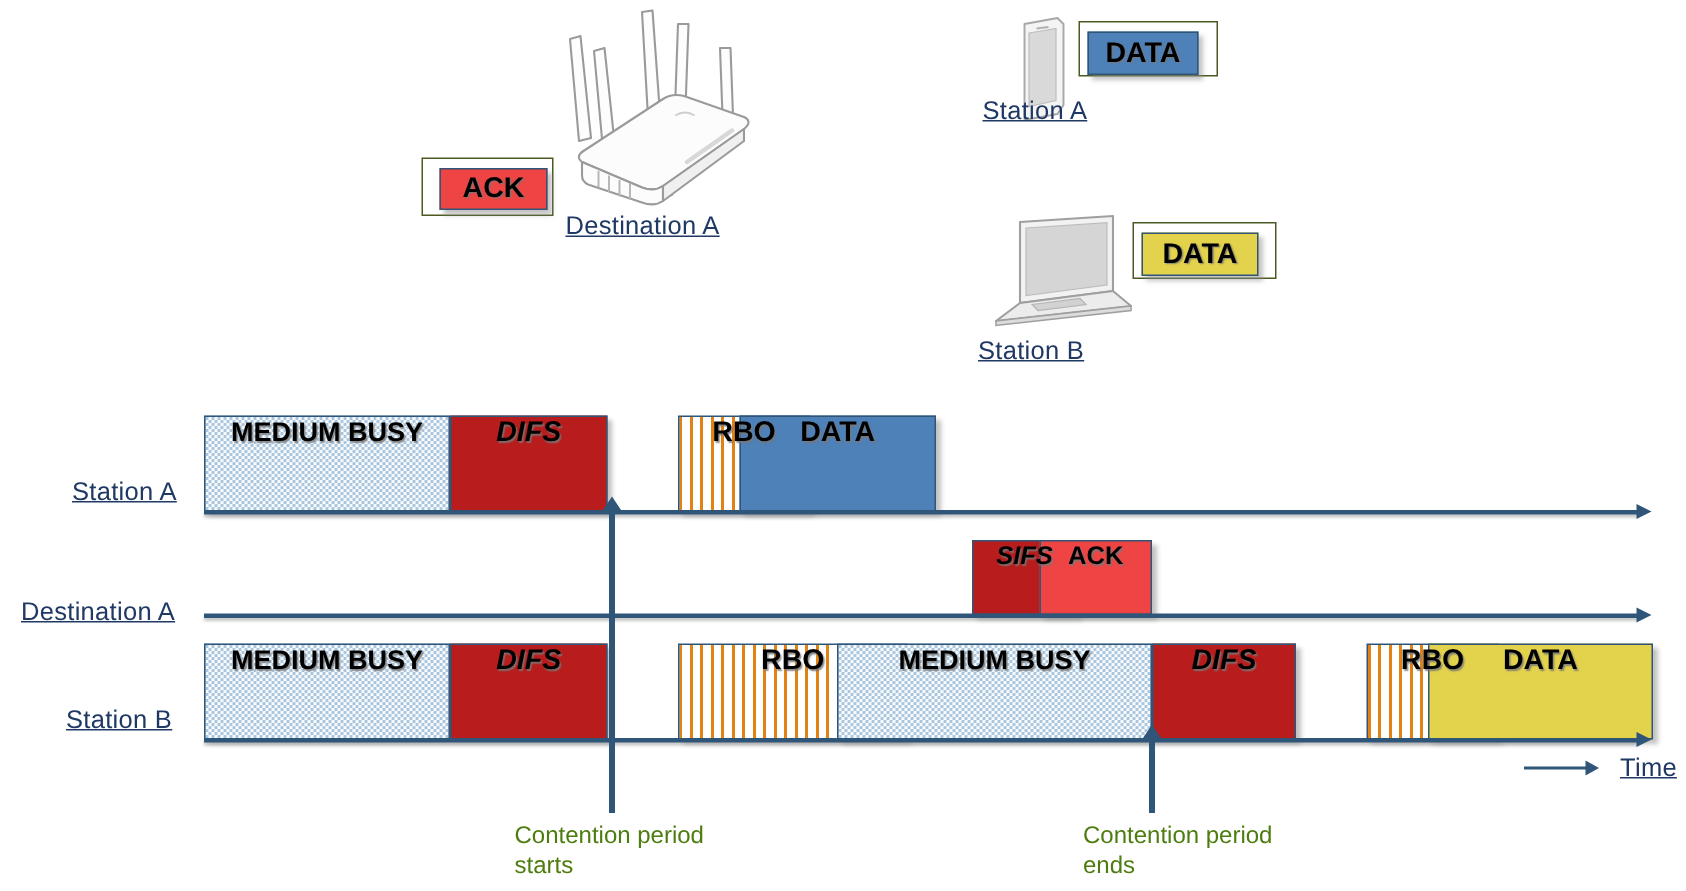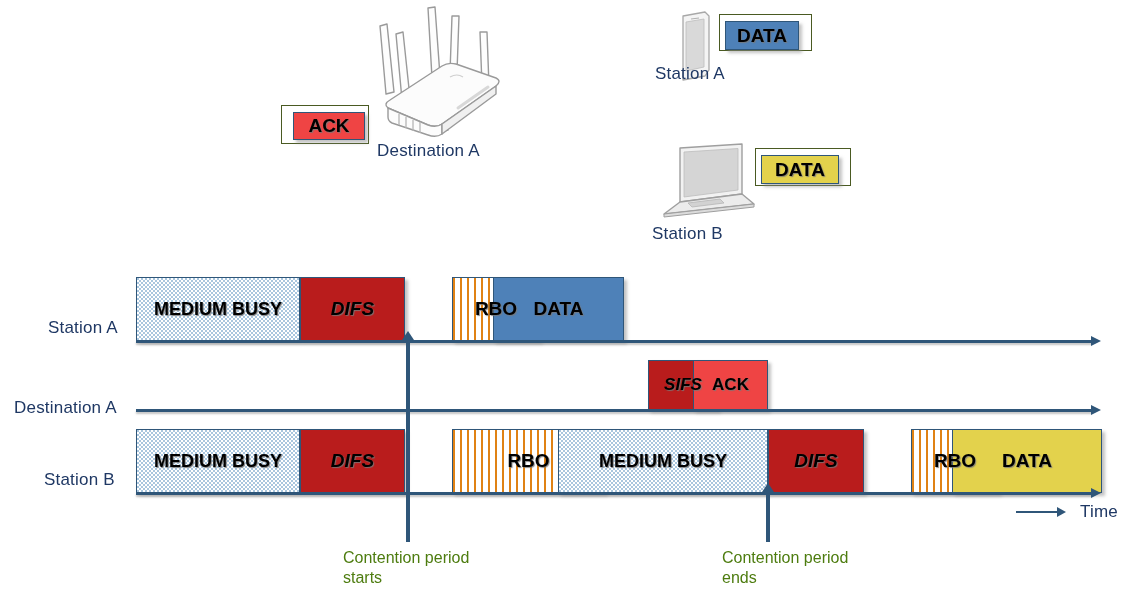--- a/index.html
+++ b/index.html
@@ -5,31 +5,31 @@
   html,body{margin:0;padding:0;}
   body{
     width:1124px;height:594px;position:relative;overflow:hidden;
     background:#ffffff;
     font-family:"Liberation Sans","DejaVu Sans",sans-serif;
   }
   .abs{position:absolute;}
 
   
   .navy-label{
-    color:#1f3864;font-size:17px;letter-spacing:.2px;white-space:nowrap;
+    color:#1f3864;font-size:17px;letter-spacing:.2px;white-space:nowrap;text-decoration:underline;
   }
   .annot{
     color:#4d7c0f;font-size:16px;line-height:20px;white-space:pre-line;
   }
 
   
   .blk{
     position:absolute;box-sizing:border-box;
     border:1px solid #2f5679;
-    display:flex;align-items:center;justify-content:center;
+    display:flex;align-items:flex-start;justify-content:center;
     font-weight:bold;color:#000;
     text-shadow:1px 1px 1px rgba(120,120,120,.85);
     box-shadow:3px 3px 3px rgba(120,120,120,.45);
     overflow:hidden;
   }
   .blk .t{position:relative;z-index:2;white-space:nowrap;}
 
   
   .fill-busy{
     background-color:#a9c6de;

